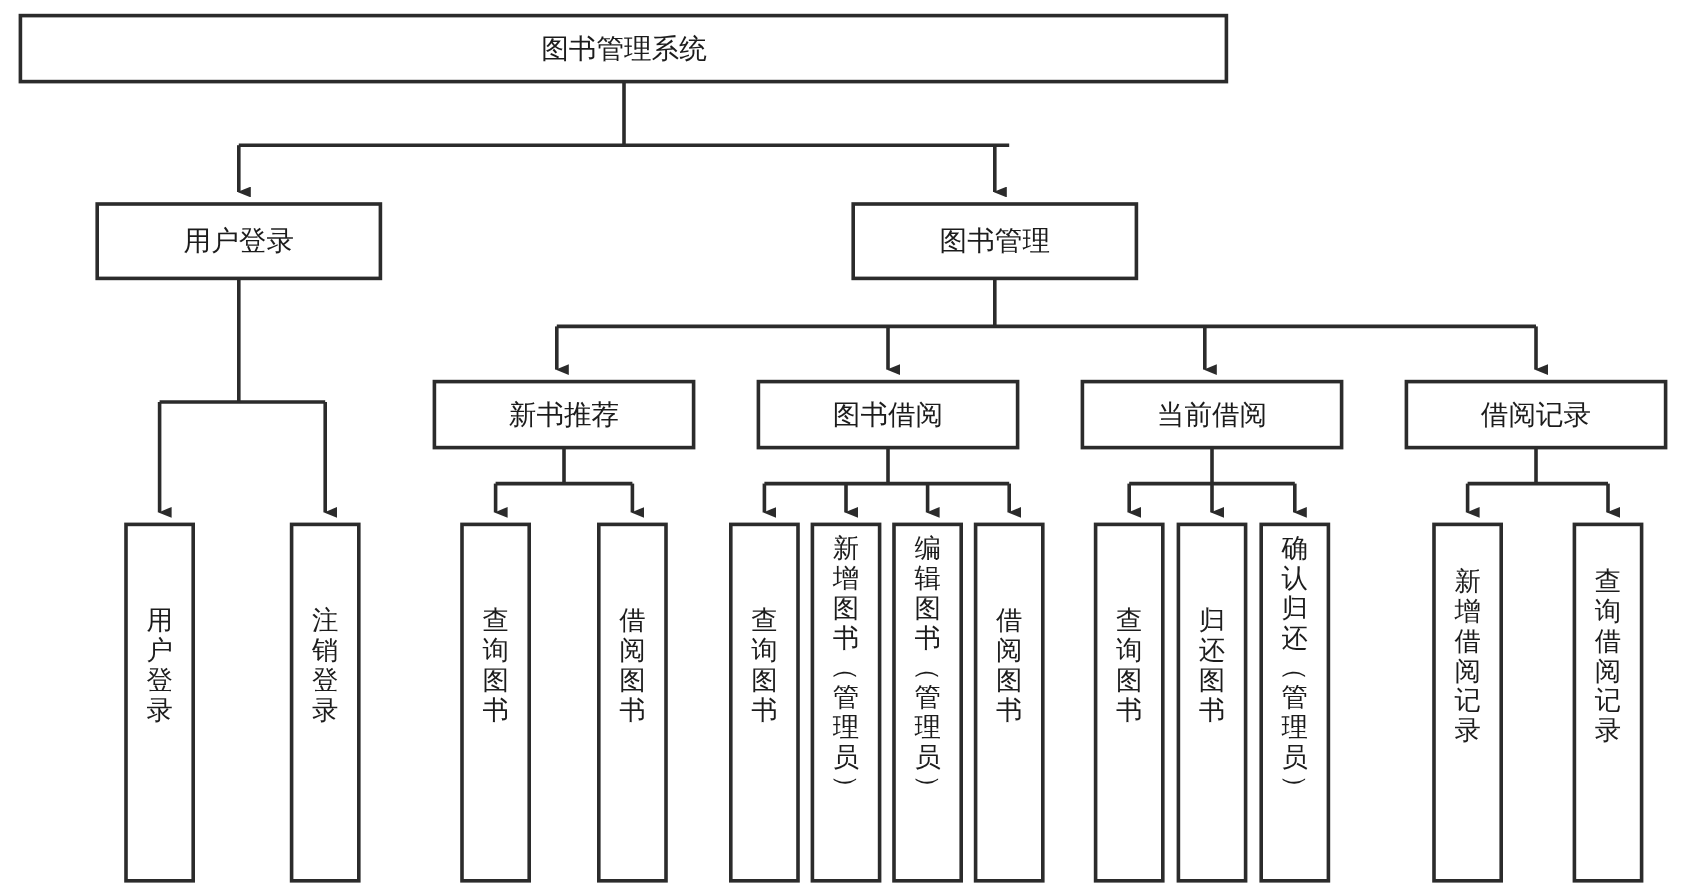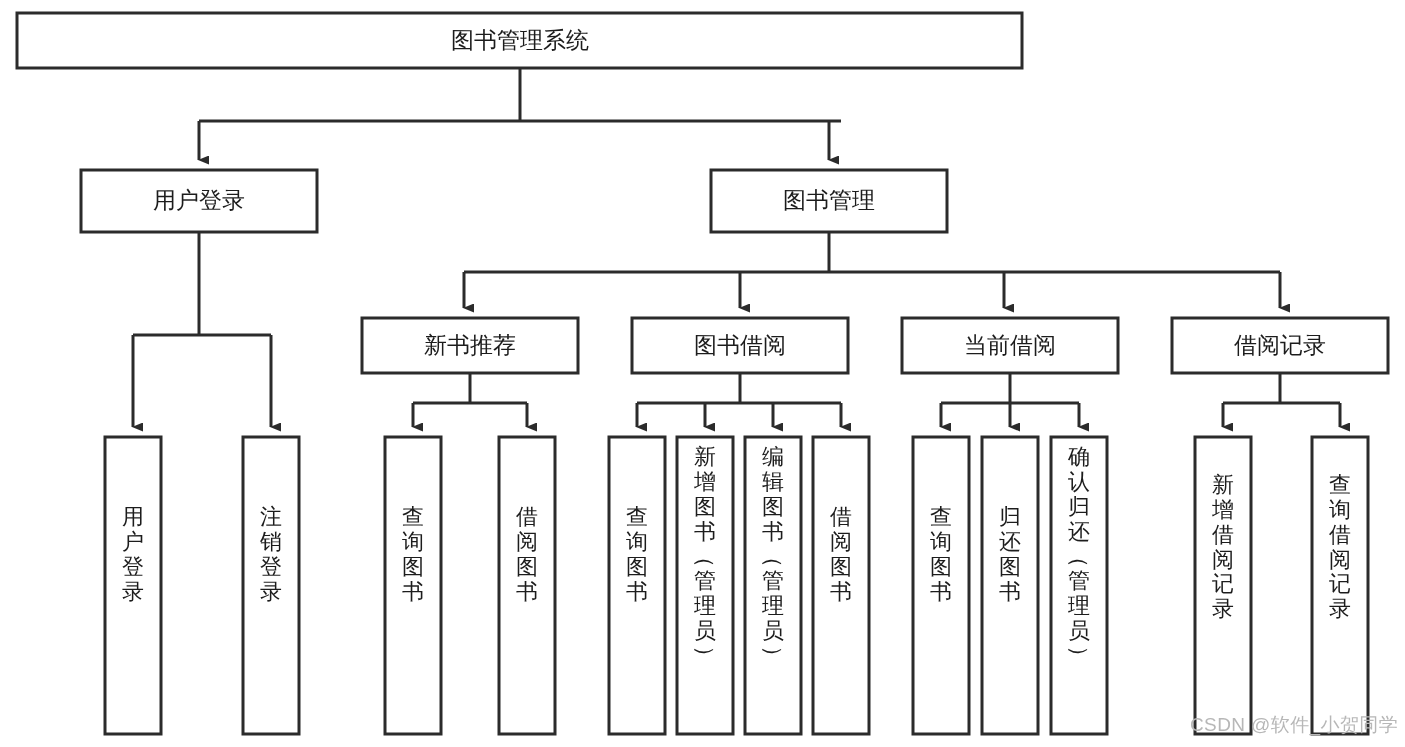--- a/index.html
+++ b/index.html
@@ -255,14 +255,13 @@
     </div>
   <div class="leaf-label" style="left:1312px;top:473px;width:56px;">
       <span>查</span>
       <span>询</span>
       <span>借</span>
       <span>阅</span>
       <span>记</span>
       <span>录</span>
     </div>
 
-  <div class="watermark">CSDN @软件_小贺同学</div>
 </div>
 
 </body></html>

